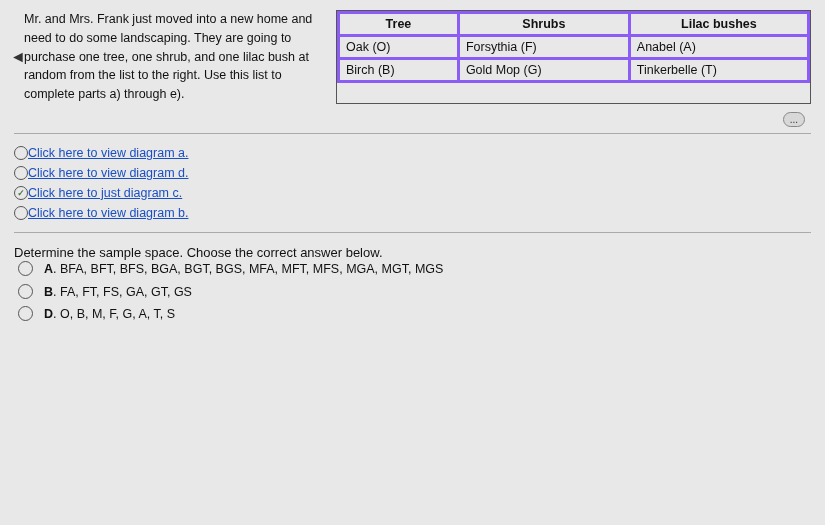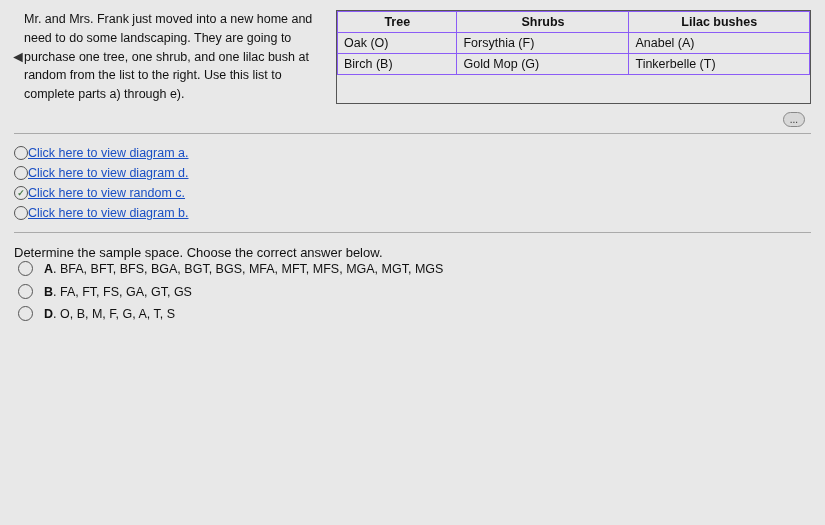--- a/index.html
+++ b/index.html
@@ -44,21 +44,21 @@
     .table-container {
       flex: 1;
       border: 1px solid #555;
     }
     table {
       width: 100%;
       border-collapse: collapse;
       font-size: 12.5px;
     }
     table th, table td {
-      border: 1px solid #8b5cf6;
+      border: 3px solid #8b5cf6;
       padding: 3px 6px;
       vertical-align: top;
     }
     table th {
       background: #e8e8e8;
       font-weight: bold;
       font-size: 12.5px;
     }
     .divider {
       height: 1px;
@@ -206,21 +206,21 @@
       <div class="radio-link-row">
         <div class="radio-circle"></div>
         <span class="link-text">Click here to view diagram a.</span>
       </div>
       <div class="radio-link-row">
         <div class="radio-circle"></div>
         <span class="link-text">Click here to view diagram d.</span>
       </div>
       <div class="radio-link-row">
         <div class="radio-circle checked"></div>
-        <span class="link-text">Click here to view random c.</span>
+        <span class="link-text">Click here to just diagram c.</span>
       </div>
       <div class="radio-link-row">
         <div class="radio-circle"></div>
         <span class="link-text">Click here to view diagram b.</span>
       </div>
     </div>
   </div>
 
   <div class="divider"></div>
 

